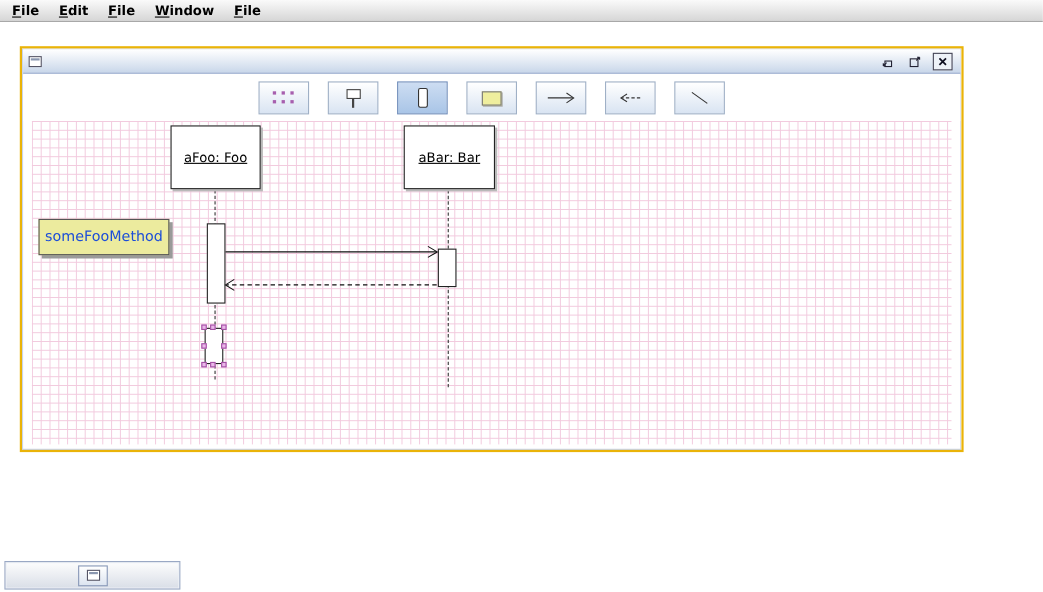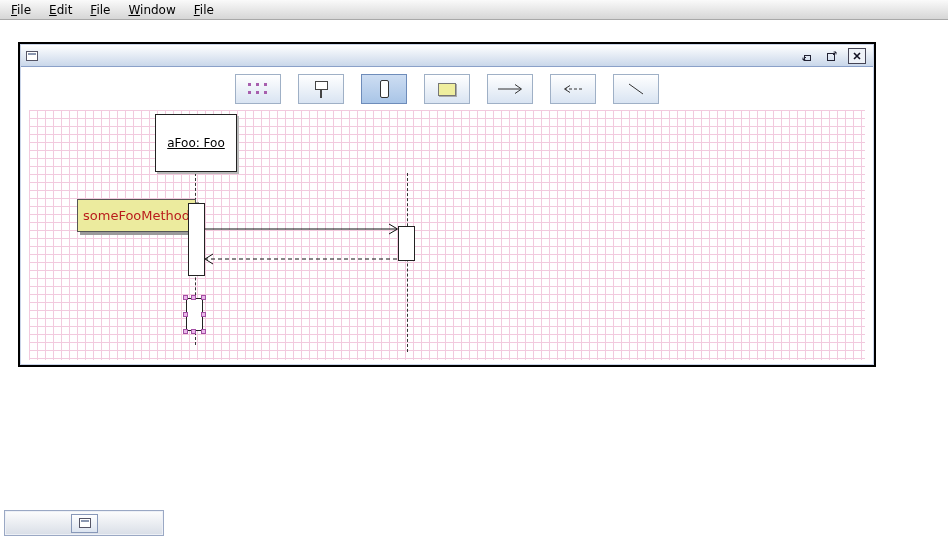--- a/index.html
+++ b/index.html
@@ -11,29 +11,29 @@
     overflow: hidden;
   }
 
   
   .menubar {
     position: absolute; top: 0; left: 0; right: 0; height: 20px;
     background: linear-gradient(#fafafa, #d6d6d6);
     border-bottom: 1px solid #a8a8a8;
     display: flex; align-items: center;
     padding-left: 2px;
-    font-size: 12px; font-weight: normal; color: #000;
+    font-size: 12px; font-weight: bold; color: #000;
   }
   .menu-item { padding: 2px 9px; cursor: default; }
   .menu-item::first-letter { text-decoration: underline; }
 
   
   .frame {
-    position: absolute; left: 18px; top: 42px; width: 858px; height: 325px;
-    border: 2px solid #000000;
+    position: absolute; left: 18px; top: 42px; width: 858px; height: 369px;
+    border: 2px solid #eab308;
     background: #ffffff;
     box-shadow: inset 0 0 0 1px #c9d4e8;
   }
   .titlebar {
     position: absolute; left: 1px; right: 1px; top: 1px; height: 22px;
     background: linear-gradient(#ffffff, #c9d7ea);
     border-bottom: 1px solid #8aa0c8;
     display: flex; align-items: center; padding: 0 5px;
   }
   .title-text { flex: 1; font-size: 12px; color: #223; margin-left: 5px; }
@@ -95,22 +95,22 @@
     display: flex; align-items: center; justify-content: center;
   }
   #obj1 { left: 126px; top: 4px; width: 82px; height: 58px; }
   #obj2 { left: 338px; top: 4px; width: 83px; height: 58px; }
   .obj-label { font-size: 12px; text-decoration: underline; color: #000; }
 
   .note {
     position: absolute; left: 6px; top: 89px; width: 119px; height: 33px;
     background: #eceb9e; border: 1px solid #555;
     box-shadow: 3px 3px 0 #9a9a9a;
-    font-size: 13px; color: #b91c1c;
-    display: flex; align-items: center; padding-left: 5px; margin-left: 42px;
+    font-size: 13px; color: #1d4ed8;
+    display: flex; align-items: center; padding-left: 5px;
   }
 
   .activation { position: absolute; background: #fff; border: 1px solid #222; }
   #act1 { left: 159px; top: 93px; width: 17px; height: 73px; }
   #act2 { left: 369px; top: 116px; width: 17px; height: 35px; }
   #act3 { left: 157px; top: 188px; width: 17px; height: 33px; }
 
   .handle { position: absolute; width: 5px; height: 5px; background: #e9b7e9; border: 1px solid #a44fa4; }
   .h-tl { left: -4px; top: -4px; }   .h-tc { left: 4px; top: -4px; }   .h-tr { right: -4px; top: -4px; }
   .h-ml { left: -4px; top: 13px; }                                     .h-mr { right: -4px; top: 13px; }
@@ -219,20 +219,23 @@
   </div>
 
   <div class="canvas">
 
     <div class="lifeline" id="ll1"></div>
     <div class="lifeline" id="ll2"></div>
 
     <div class="obj-box" id="obj1">
       <span class="obj-label">aFoo: Foo</span>
     </div>
+    <div class="obj-box" id="obj2">
+      <span class="obj-label">aBar: Bar</span>
+    </div>
 
     <div class="note">
       <span>someFooMethod</span>
     </div>
 
     <div class="activation" id="act1"></div>
     <div class="activation" id="act2"></div>
 
     <svg class="msg" id="msg1" width="200" height="12" viewBox="0 0 200 12">
       <line x1="4" y1="6" x2="196" y2="6" stroke="#111" stroke-width="1"></line>

